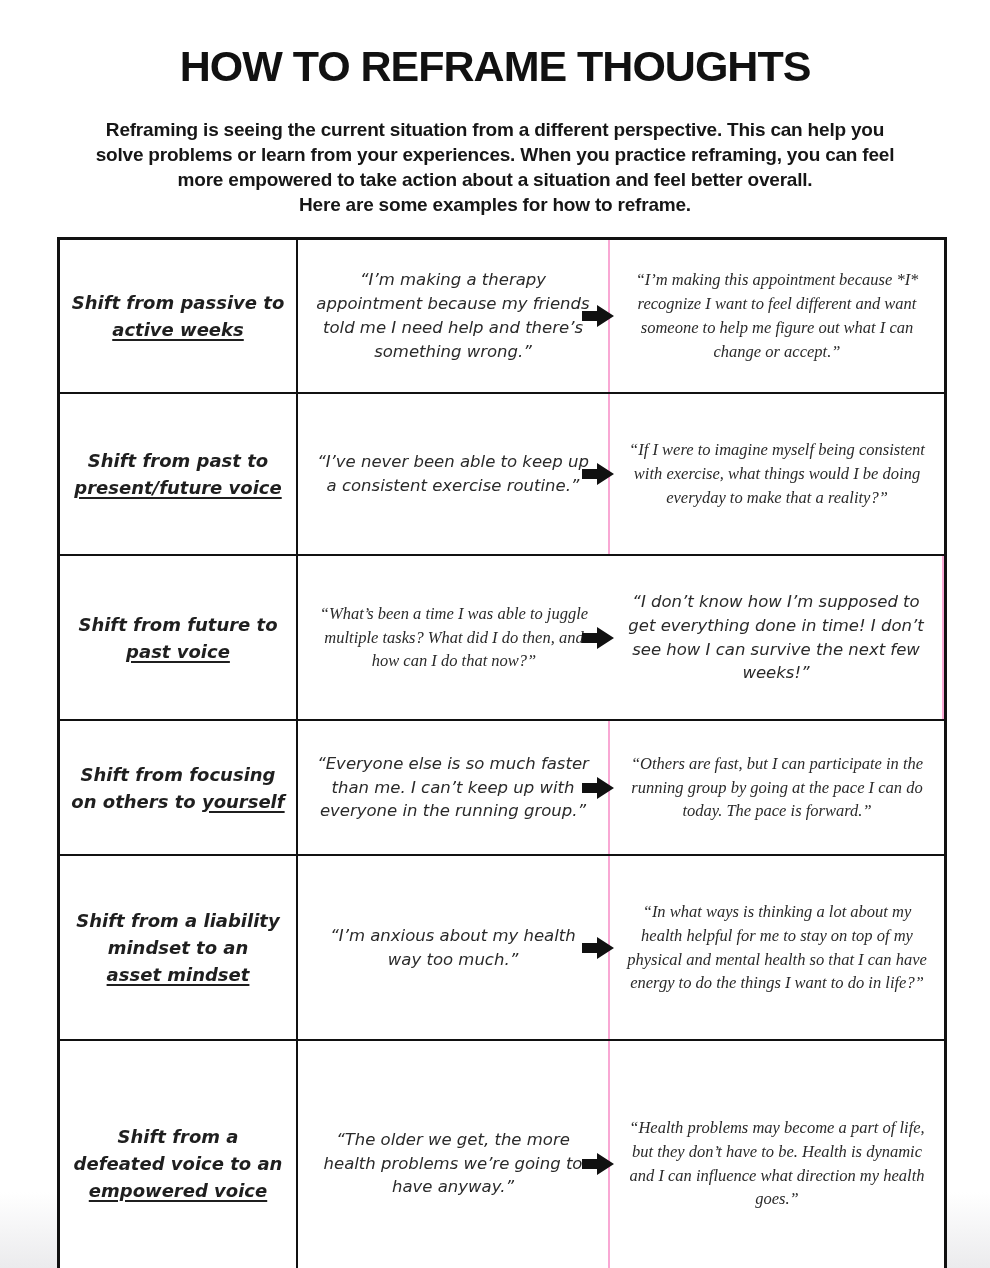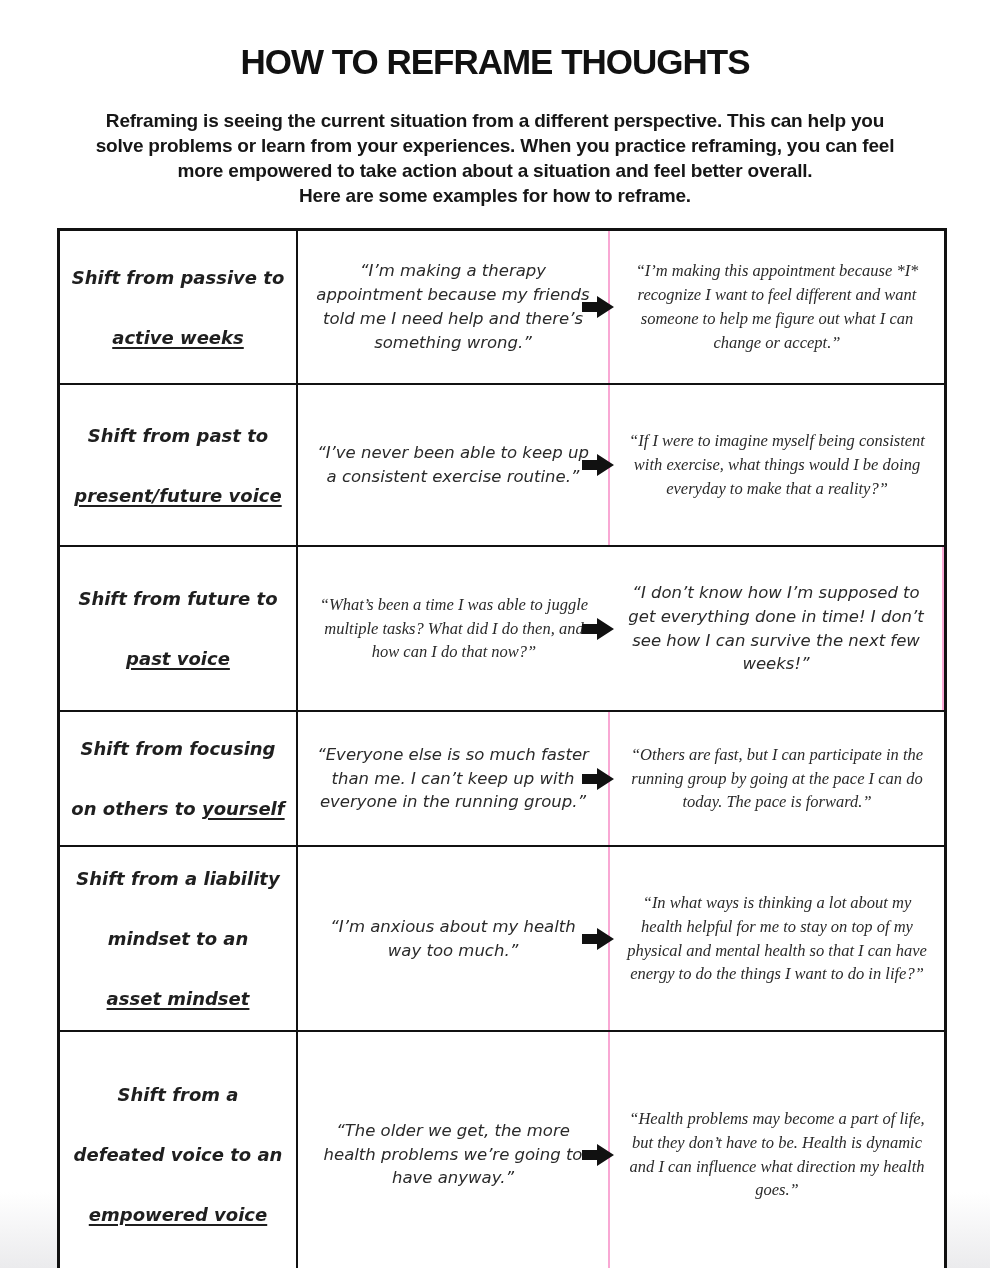--- a/index.html
+++ b/index.html
@@ -10,21 +10,21 @@
     background: linear-gradient(180deg, #ffffff 0%, #ffffff 94%, #ebebed 100%);
     font-family: "Liberation Sans", sans-serif;
     color: #1c1c1c;
     overflow: hidden;
   }
   .page { width: 990px; }
 
   .title {
     margin: 42px 0 0 0;
     text-align: center;
-    font-size: 35px;
+    font-size: 43px;
     font-weight: bold;
     letter-spacing: -1px;
     color: #111;
   }
 
   .intro {
     margin-top: 26px;
     margin-bottom: 20px;
     text-align: center;
     font-weight: bold;
@@ -65,21 +65,20 @@
   }
   .label-cell {
     border-right: 2px solid #111;
     font-family: "DejaVu Sans", sans-serif;
     font-weight: bold;
     font-style: italic;
     font-size: 18px;
     line-height: 1.5;
     color: #1f1f1f;
     padding: 16px 10px;
-    gap: 33px;
   }
   .u {
     text-decoration: underline;
     text-decoration-thickness: 2px;
     text-underline-offset: 3px;
   }
   .quote-cell {
     font-family: "DejaVu Sans", sans-serif;
     font-style: italic;
     font-size: 16.5px;

